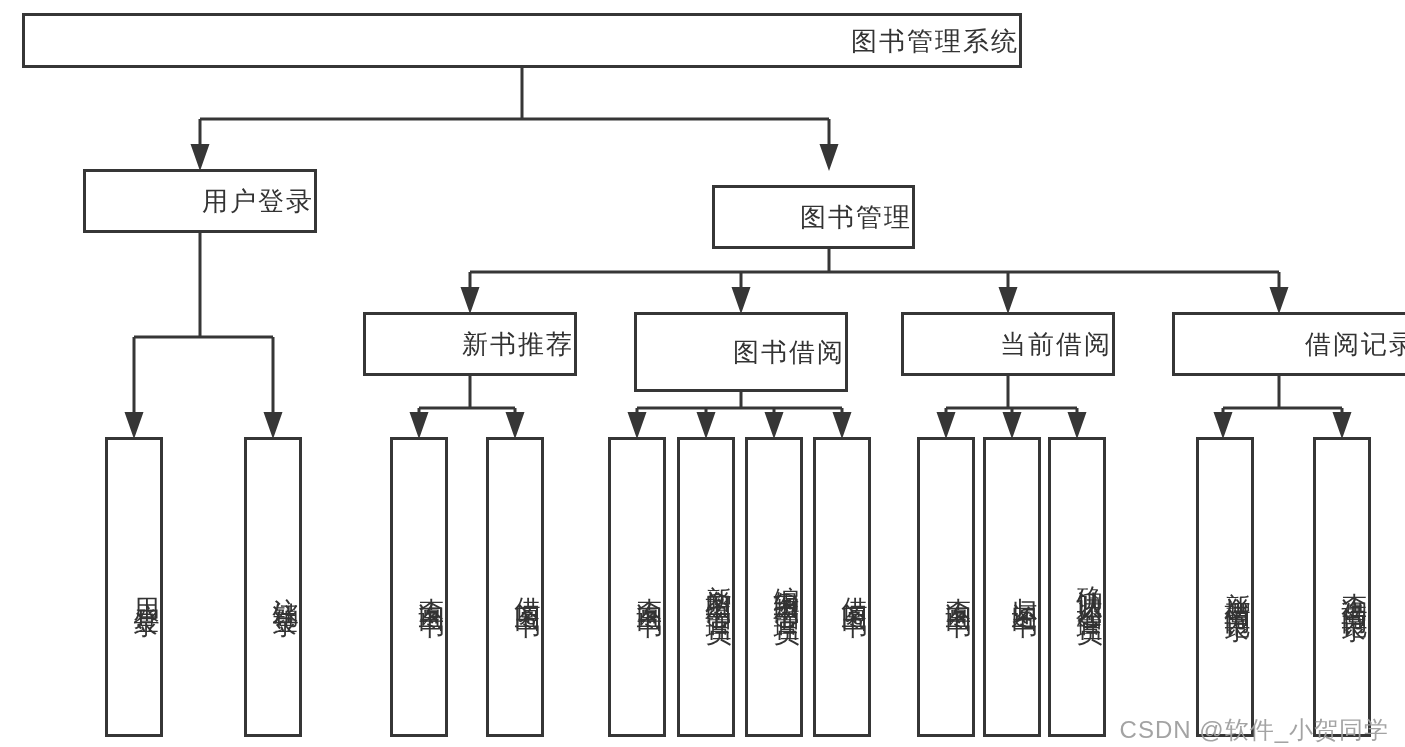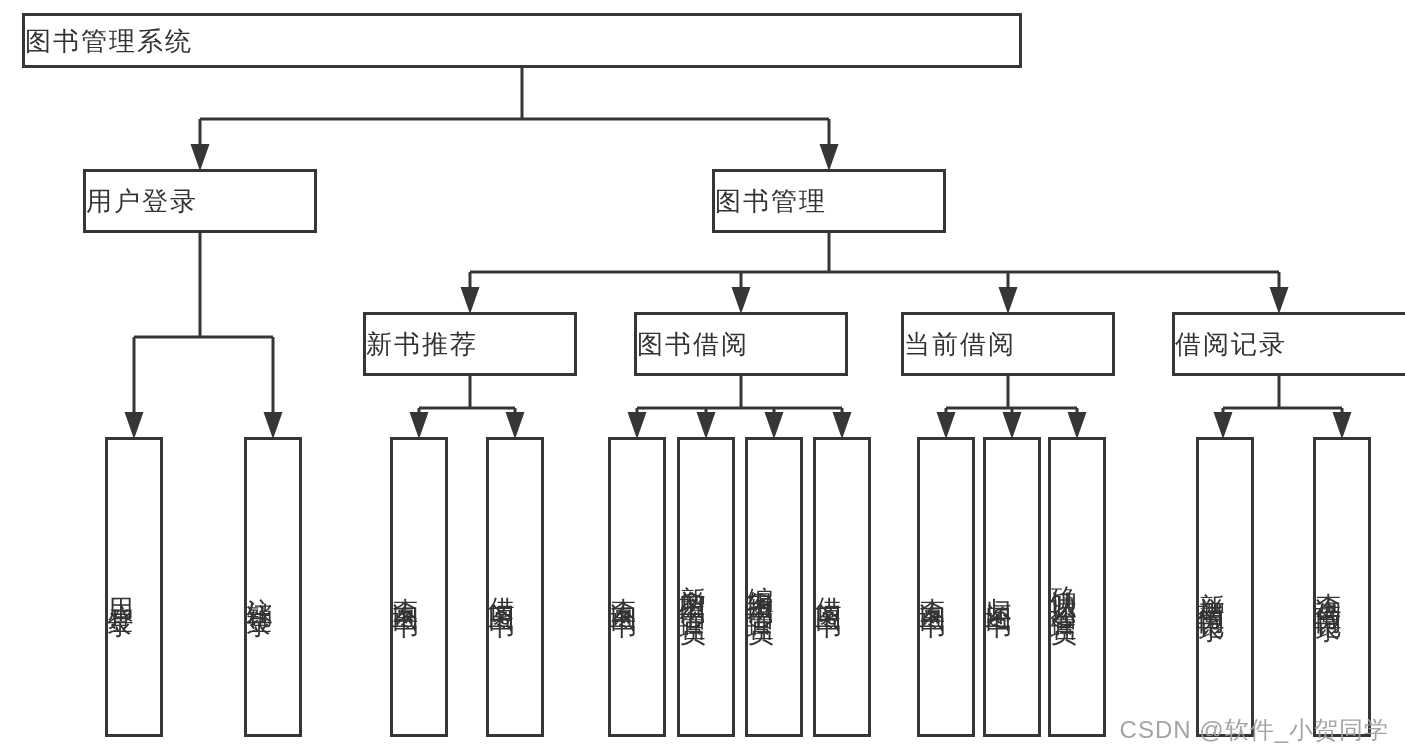--- a/index.html
+++ b/index.html
@@ -17,21 +17,21 @@
     width: 1405px; height: 747px;
     z-index: 1;
   }
   .node {
     position: absolute;
     box-sizing: border-box;
     border: 3px solid #363636;
     background: #ffffff;
     display: flex;
     align-items: center;
-    justify-content: flex-start;
+    justify-content: flex-end;
     z-index: 2;
     color: #333333;
   }
   .hlabel {
     font-size: 26px;
     letter-spacing: 2px;
     line-height: 1;
     white-space: nowrap;
     color: #333333;
   }
@@ -101,28 +101,28 @@
              M1342 439 L1332.5 412 L1351.5 412 Z"></path>
   </svg>
 
   <div class="node" style="left:22px; top:13px; width:1000px; height:55px;">
     <span class="hlabel">图书管理系统</span>
   </div>
 
   <div class="node" style="left:83px; top:169px; width:234px; height:64px;">
     <span class="hlabel">用户登录</span>
   </div>
-  <div class="node" style="left:712px; top:169px; width:234px; height:64px;">
+  <div class="node" style="left:712px; top:185px; width:203px; height:64px;">
     <span class="hlabel">图书管理</span>
   </div>
 
   <div class="node" style="left:363px; top:312px; width:214px; height:64px;">
     <span class="hlabel">新书推荐</span>
   </div>
-  <div class="node" style="left:634px; top:312px; width:214px; height:64px;">
+  <div class="node" style="left:634px; top:312px; width:214px; height:80px;">
     <span class="hlabel">图书借阅</span>
   </div>
   <div class="node" style="left:901px; top:312px; width:214px; height:64px;">
     <span class="hlabel">当前借阅</span>
   </div>
   <div class="node" style="left:1172px; top:312px; width:248px; height:64px;">
     <span class="hlabel">借阅记录</span>
   </div>
 
   <div class="node vnode" style="left:105px; top:437px; width:58px; height:300px;">

